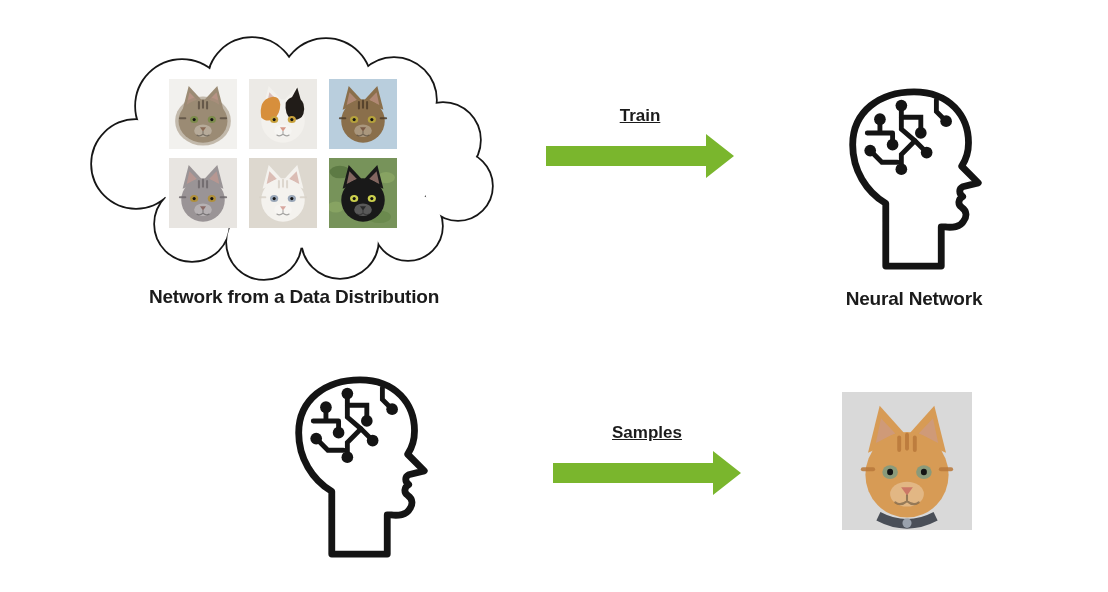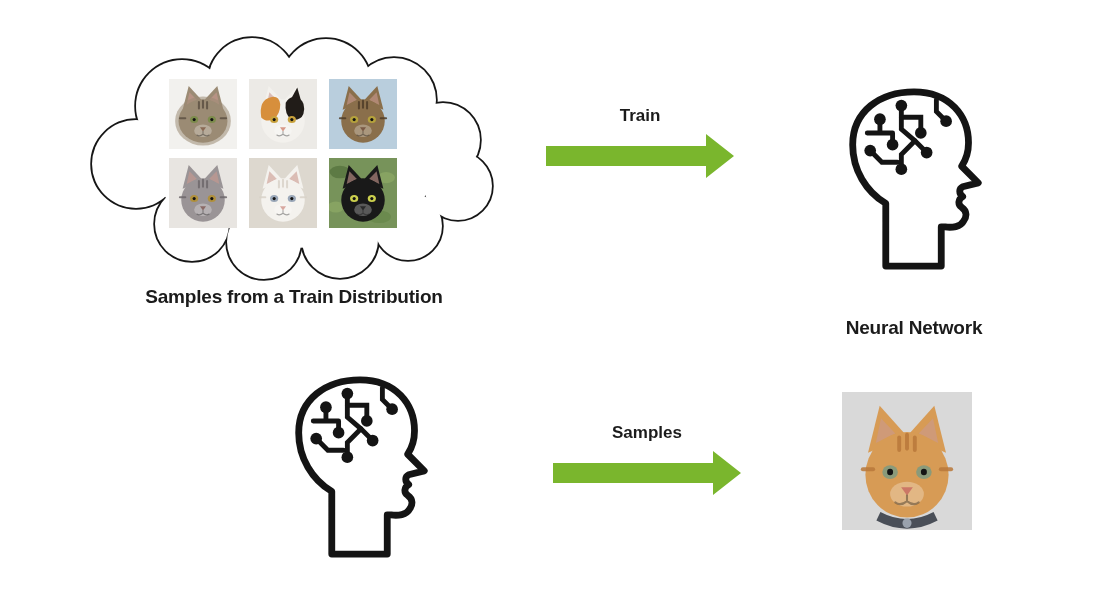--- a/index.html
+++ b/index.html
@@ -1,20 +1,20 @@
 <!DOCTYPE html>
 <html style="--green: #7ab62d;"><head>
 <meta charset="utf-8">
 <style>
   html,body{margin:0;padding:0;background:#fff;}
   body{font-family:"Liberation Sans","DejaVu Sans",sans-serif;}
   #stage{position:relative;width:1108px;height:592px;background:#fff;overflow:hidden;}
   .abs{position:absolute;}
   .caption{font-weight:bold;color:#1b1b1b;font-size:19px;text-align:center;letter-spacing:-0.2px;}
-  .arrow-label{font-weight:bold;color:#1b1b1b;font-size:17px;text-align:center;}
+  .arrow-label{font-weight:bold;color:#1b1b1b;font-size:17px;text-align:center;text-decoration:underline;}
   .flow-arrow{color:var(--green,#7ab62d);}
   .flow-arrow svg{display:block;}
   .cat{overflow:hidden;}
   .cat svg{display:block;}
   .head-icon svg{display:block;}
 </style>
 </head>
 <body>
 
 <div id="stage">
@@ -185,21 +185,21 @@
           <ellipse cx="37" cy="58" rx="6" ry="5" fill="#ccd04e"></ellipse>
           <ellipse cx="63" cy="58" rx="6" ry="5" fill="#ccd04e"></ellipse>
           <circle cx="37" cy="58" r="2.3" fill="#141414"></circle>
           <circle cx="63" cy="58" r="2.3" fill="#141414"></circle>
           <polygon points="45.5,69 54.5,69 50,75" fill="#2a2a2a"></polygon>
           <path d="M50,75 v4 M50,79 Q45,83 41,80 M50,79 Q55,83 59,80" stroke="#00000055" stroke-width="1.6" fill="none" stroke-linecap="round"></path>
         </svg>
       </div>
   </div>
 
-  <div class="abs caption" style="left:88px;top:286px;width:412px;">Samples from a Train Distribution</div>
+  <div class="abs caption" style="left:88px;top:286px;width:412px;">Network from a Data Distribution</div>
 
   <div class="abs arrow-label" style="left:546px;top:106px;width:188px;">Train</div>
   <div class="abs flow-arrow" style="left:546px;top:134px;">
     <svg width="188" height="44" viewBox="0 0 188 44">
       <polygon points="0,12 160,12 160,0 188,22 160,44 160,32 0,32" fill="currentColor"></polygon>
     </svg>
   </div>
 
   <div class="abs head-icon" style="left:841px;top:84px;width:146px;height:186px;">
       <svg width="100%" height="100%" viewBox="0 0 150 190" preserveAspectRatio="none">
@@ -220,21 +220,21 @@
           <circle cx="40" cy="36" r="6"></circle>
           <circle cx="108" cy="38" r="6"></circle>
           <circle cx="82" cy="50" r="6"></circle>
           <circle cx="53" cy="62" r="6"></circle>
           <circle cx="30" cy="68" r="6"></circle>
           <circle cx="88" cy="70" r="6"></circle>
           <circle cx="62" cy="87" r="6"></circle>
         </g>
   </svg>
     </div>
-  <div class="abs caption" style="left:832px;top:288px;width:164px;margin-top:29px;">Neural Network</div>
+  <div class="abs caption" style="left:832px;top:288px;width:164px;">Neural Network</div>
 
   <div class="abs head-icon" style="left:287px;top:372px;width:146px;height:186px;">
       <svg width="100%" height="100%" viewBox="0 0 150 190" preserveAspectRatio="none">
     <path d="M46,186 L46,122 C26,110 12,88 12,62 C12,28 40,8 75,8 C112,8 131,33 131,60
              C131,70 128,78 124,84 L141,101 L125,105 C121,107 121,112 125,115
              C120,118 120,123 124,126 C130,130 129,136 126,140 C123,146 114,147 107,146
              L103,146 L103,186 Z" fill="none" stroke="#141414" stroke-width="7" stroke-linejoin="round"></path>
     <g stroke="#141414" stroke-width="5" fill="none" stroke-linecap="round">
       <path d="M62,22 V46 L76,58 L88,70"></path>
           <path d="M76,58 L62,72 V86"></path>

